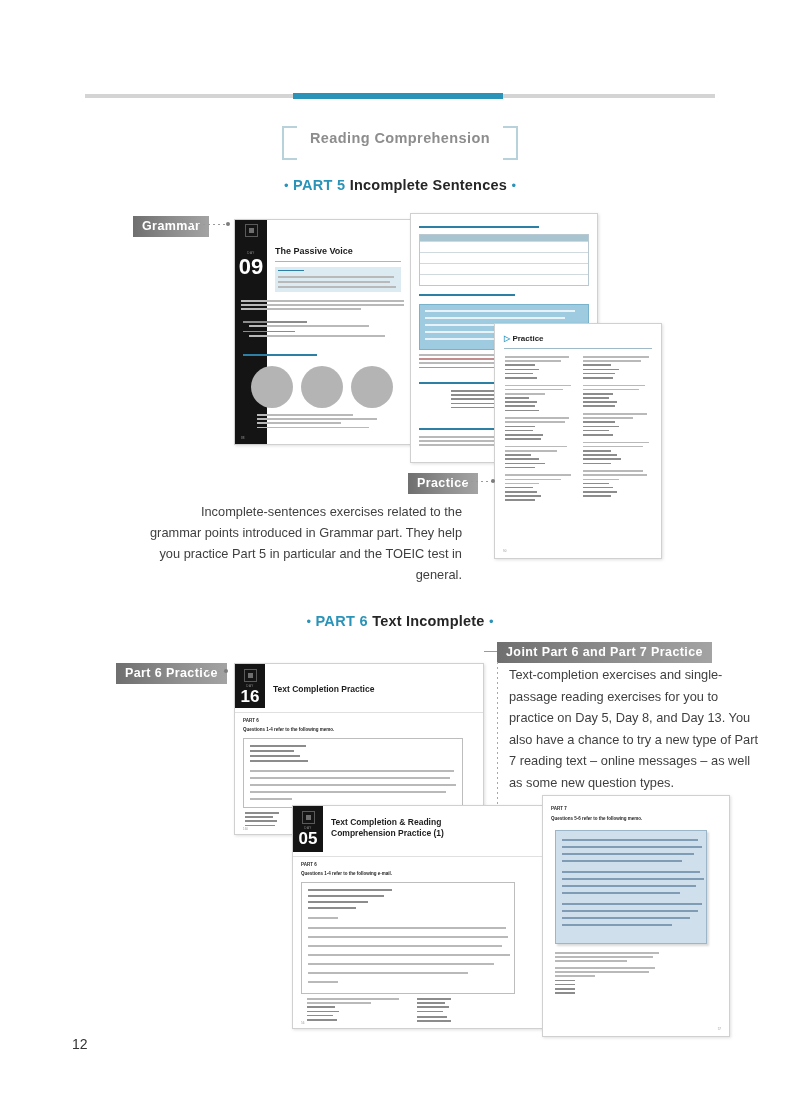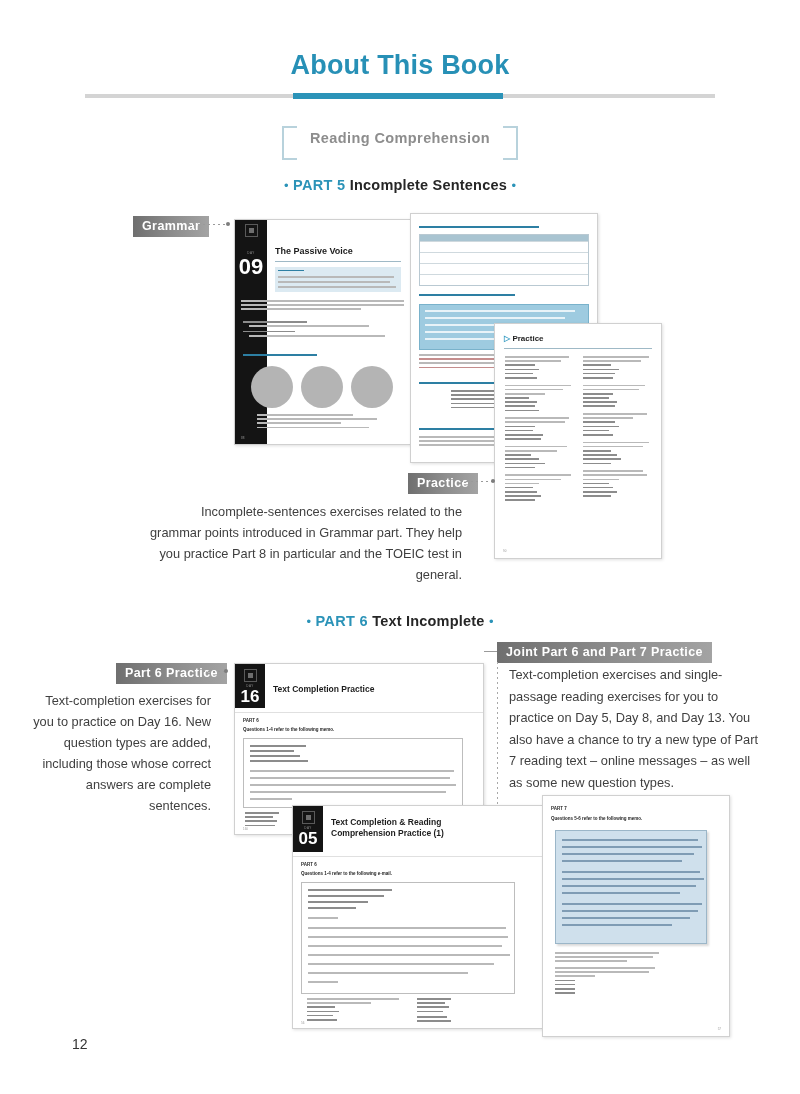--- a/index.html
+++ b/index.html
@@ -104,23 +104,20 @@
   .shadebox{position:absolute;background:#cfe0ec;border:1px solid #9bb6c8;
             box-shadow:2px 2px 2px rgba(0,0,0,.15);}
   .pnum{position:absolute;font-size:3px;color:#9a9a9a;}
   .plabel{position:absolute;font-weight:bold;color:#1f1f1f;}
 </style>
 </head>
 <body>
 
 <div class="page">
 
-  <div class="hdr">
-    <div class="hdr-title">About This Book</div>
-  </div>
   <div class="rule-wrap">
     <div class="rule-base"></div>
     <div class="rule-accent"></div>
   </div>
 
   <div class="bracket">
     <span class="bracket-inner">
       <span class="bk l"></span>
       <span class="bracket-txt">Reading Comprehension</span>
       <span class="bk r"></span>
@@ -292,33 +289,32 @@
         <span class="ln d" style="width:30px;"></span>
       <span class="ln d" style="width:34px;"></span>
         <span class="ln d" style="width:28px;"></span>
     </div>
     <div class="pnum" style="left:8px;bottom:5px;">90</div>
   </div>
 
   <div class="badge" style="left:408px;top:473px;">Practice</div>
   <div class="conn" style="left:461px;top:481px;width:32px;"></div>
   <div class="conn-dot" style="left:491px;top:479px;"></div>
-  <div class="cap right" style="left:150px;top:501px;width:312px;">Incomplete-sentences exercises related to the grammar points introduced in Grammar part. They help you practice Part 8 in particular and the TOEIC test in general.</div>
+  <div class="cap right" style="left:150px;top:501px;width:312px;">Incomplete-sentences exercises related to the grammar points introduced in Grammar part. They help you practice Part 5 in particular and the TOEIC test in general.</div>
 
   <div class="part-head" id="part6-head">
     <span class="dot">•</span>
     <span class="part-no">PART 6</span>
     <span class="part-name">Text Incomplete</span>
     <span class="dot">•</span>
   </div>
 
   <div class="badge" style="left:116px;top:663px;">Part 6 Practice</div>
   <div class="conn" style="left:198px;top:671px;width:28px;"></div>
   <div class="conn-dot" style="left:224px;top:669px;"></div>
-  <div class="cap right" style="left:28px;top:690px;width:183px;">Text-completion exercises for you to practice on Day 16. New question types are added, including those whose correct answers are complete sentences.</div>
 
   <div class="bk-page" style="left:234px;top:663px;width:248px;height:170px;">
     <div class="bk-spine" style="width:30px;height:44px;">
       <div class="sp-sq" style="margin-top:5px;">
           <i></i>
         </div>
       <div class="sp-day" style="margin-top:2px;">DAY</div>
       <div class="sp-no" style="font-size:17px;">16</div>
     </div>
     <div class="bk-title" style="left:38px;top:20px;font-size:8.5px;">Text Completion Practice</div>

